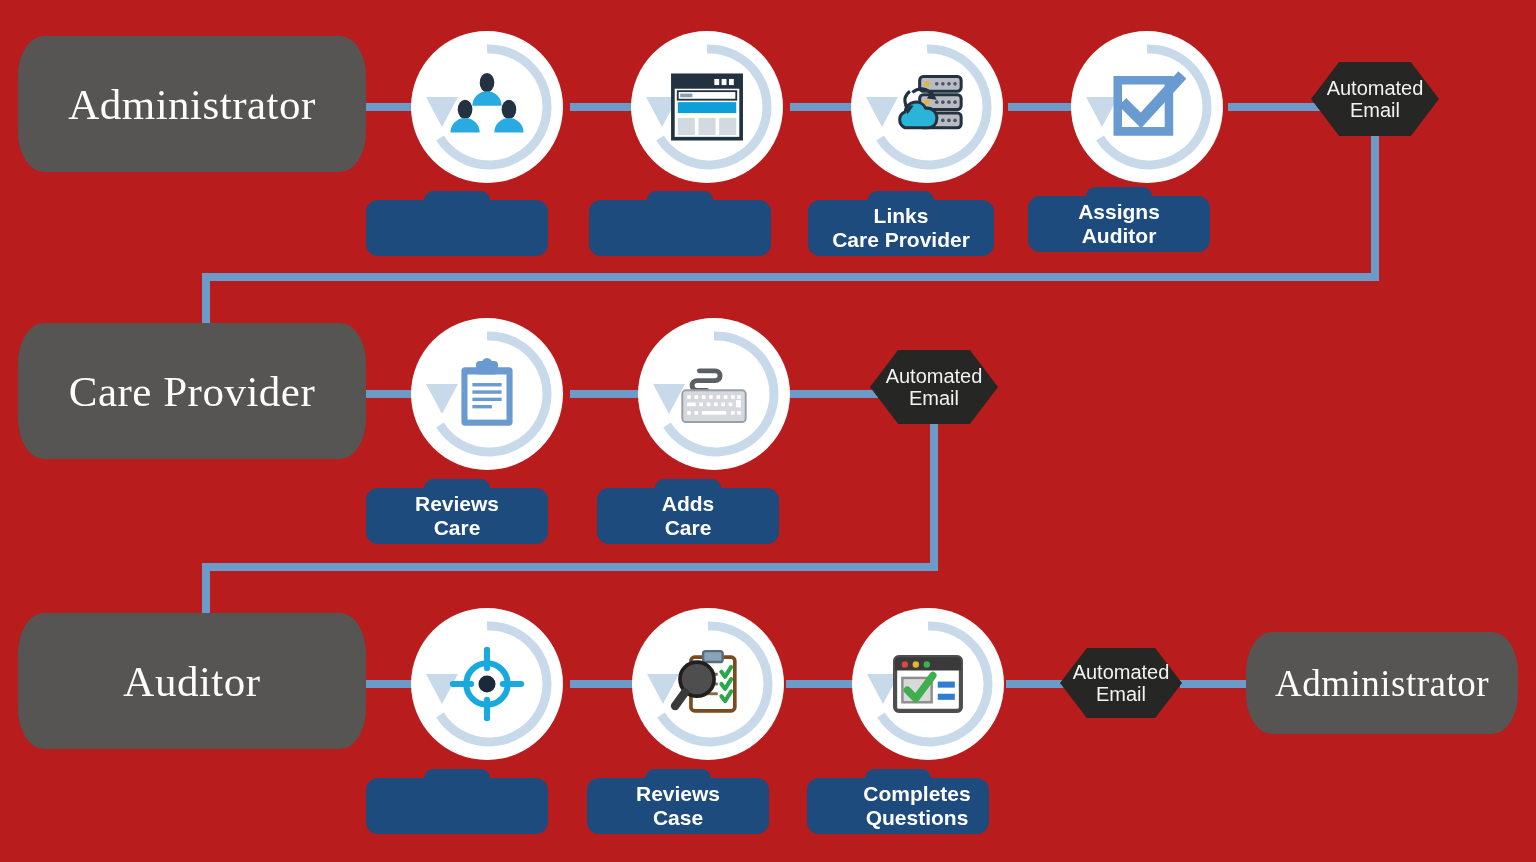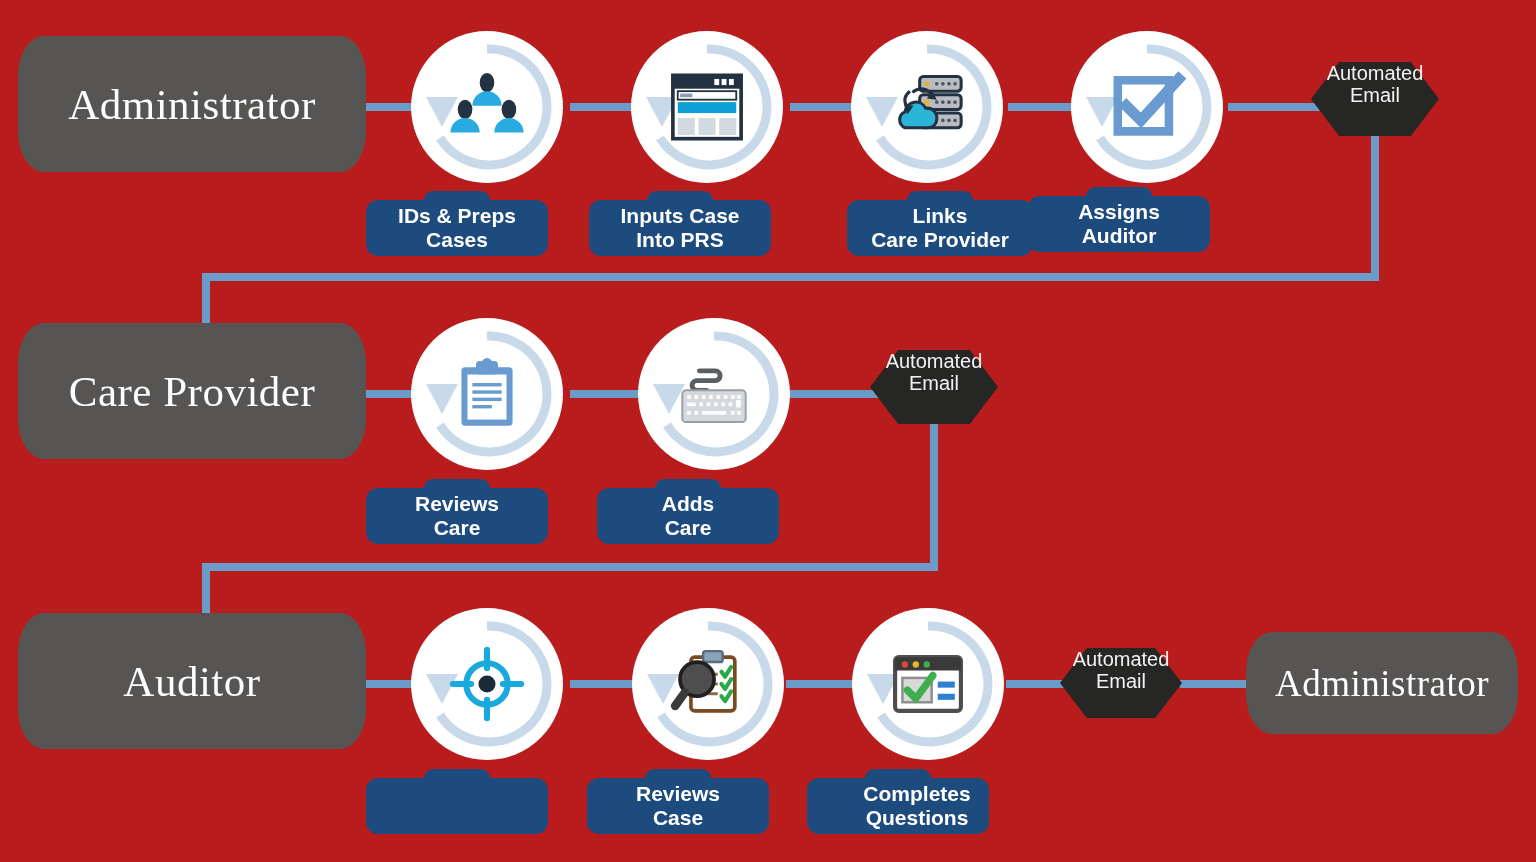--- a/index.html
+++ b/index.html
@@ -27,21 +27,21 @@
   
   .cap{position:absolute;background:#1d4b7e;border-radius:12px;
        display:flex;align-items:center;justify-content:center;text-align:center;
        color:#fff;font-size:21px;font-weight:bold;line-height:1.12;padding:0 10px;
        box-sizing:border-box;}
   .cap .notch{position:absolute;top:-9px;left:50%;transform:translateX(-50%);
               width:66px;height:18px;background:#1d4b7e;border-radius:9px 9px 0 0;}
   .cap b{position:relative;z-index:2;font-weight:bold;white-space:pre-line;}
 
   
-  .hex{position:absolute;display:flex;justify-content:center;}
+  .hex{position:absolute;display:flex;align-items:center;justify-content:center;}
   .hex .shape{position:absolute;inset:0;background:#262625;
       clip-path:polygon(22% 0,78% 0,100% 50%,78% 100%,22% 100%,0 50%);}
   .hex b{position:relative;z-index:2;color:#f2f2f2;font-size:20px;
          font-weight:normal;line-height:1.1;text-align:center;white-space:pre-line;}
 </style>
 </head>
 <body>
 
 <div id="stage">
 
@@ -83,22 +83,20 @@
       <ellipse cx="32" cy="12" rx="6" ry="8" fill="#223240"></ellipse>
       <path d="M20 31a12 12 0 0 1 24 0z" fill="#29abe2"></path>
       <ellipse cx="14" cy="34" rx="6" ry="8" fill="#223240"></ellipse>
       <path d="M2 53a12 12 0 0 1 24 0z" fill="#29abe2"></path>
       <ellipse cx="50" cy="34" rx="6" ry="8" fill="#223240"></ellipse>
       <path d="M38 53a12 12 0 0 1 24 0z" fill="#29abe2"></path>
     </svg>
   </div>
   <div class="cap" style="left:366px;top:200px;width:182px;height:56px;">
     <div class="notch"></div>
-    <b>IDs &amp; Preps
-Cases</b>
   </div>
 
   <div class="node" style="left:631px;top:31px;">
     <div class="disc"></div>
     <svg class="ring" viewBox="0 0 152 152">
       <path d="M76 18 A58 58 0 1 1 29 107" fill="none" stroke="#c8daea" stroke-width="9"></path>
       <polygon points="15,66 47,66 31,96" fill="#c8daea"></polygon>
     </svg>
     <svg class="glyph" viewBox="0 0 64 64">
       <rect x="4" y="6" width="56" height="52" fill="#fff" stroke="#223240" stroke-width="3"></rect>
@@ -109,22 +107,20 @@
       <rect x="8" y="19" width="48" height="7" fill="#fff" stroke="#223240" stroke-width="1.5"></rect>
       <rect x="10" y="21" width="10" height="3" fill="#8aa0b2"></rect>
       <rect x="8" y="28" width="48" height="9" fill="#0f9fd8"></rect>
       <rect x="8" y="41" width="14" height="14" fill="#d3d9e0"></rect>
       <rect x="25" y="41" width="14" height="14" fill="#d3d9e0"></rect>
       <rect x="42" y="41" width="14" height="14" fill="#d3d9e0"></rect>
     </svg>
   </div>
   <div class="cap" style="left:589px;top:200px;width:182px;height:56px;">
     <div class="notch"></div>
-    <b>Inputs Case
-Into PRS</b>
   </div>
 
   <div class="node" style="left:851px;top:31px;">
     <div class="disc"></div>
     <svg class="ring" viewBox="0 0 152 152">
       <path d="M76 18 A58 58 0 1 1 29 107" fill="none" stroke="#c8daea" stroke-width="9"></path>
       <polygon points="15,66 47,66 31,96" fill="#c8daea"></polygon>
     </svg>
     <svg class="glyph" viewBox="0 0 64 64">
       <g stroke="#223240" stroke-width="2.5">
@@ -147,21 +143,21 @@
           <circle cx="50" cy="43" r="1.5"></circle>
           <circle cx="55" cy="43" r="1.5"></circle>
       </g>
       <path d="M14 36a9 9 0 0 1 17-3 8 8 0 0 1 9 9 7 7 0 0 1-7 7H14a7 7 0 0 1 0-13z" fill="#29b4d8" stroke="#223240" stroke-width="2.5"></path>
       <path d="M20 20c6-5 13-3 16 2" fill="none" stroke="#223240" stroke-width="2.6"></path>
       <polygon points="36,18 40,26 32,25" fill="#223240"></polygon>
       <path d="M16 32c-4-5-2-10 2-13" fill="none" stroke="#223240" stroke-width="2.6"></path>
       <polygon points="13,30 21,31 16,38" fill="#223240"></polygon>
     </svg>
   </div>
-  <div class="cap" style="left:808px;top:200px;width:186px;height:56px;margin-left:39px;">
+  <div class="cap" style="left:808px;top:200px;width:186px;height:56px;">
     <div class="notch"></div>
     <b>Links
 Care Provider</b>
   </div>
 
   <div class="node" style="left:1071px;top:31px;">
     <div class="disc"></div>
     <svg class="ring" viewBox="0 0 152 152">
       <path d="M76 18 A58 58 0 1 1 29 107" fill="none" stroke="#c8daea" stroke-width="9"></path>
       <polygon points="15,66 47,66 31,96" fill="#c8daea"></polygon>

